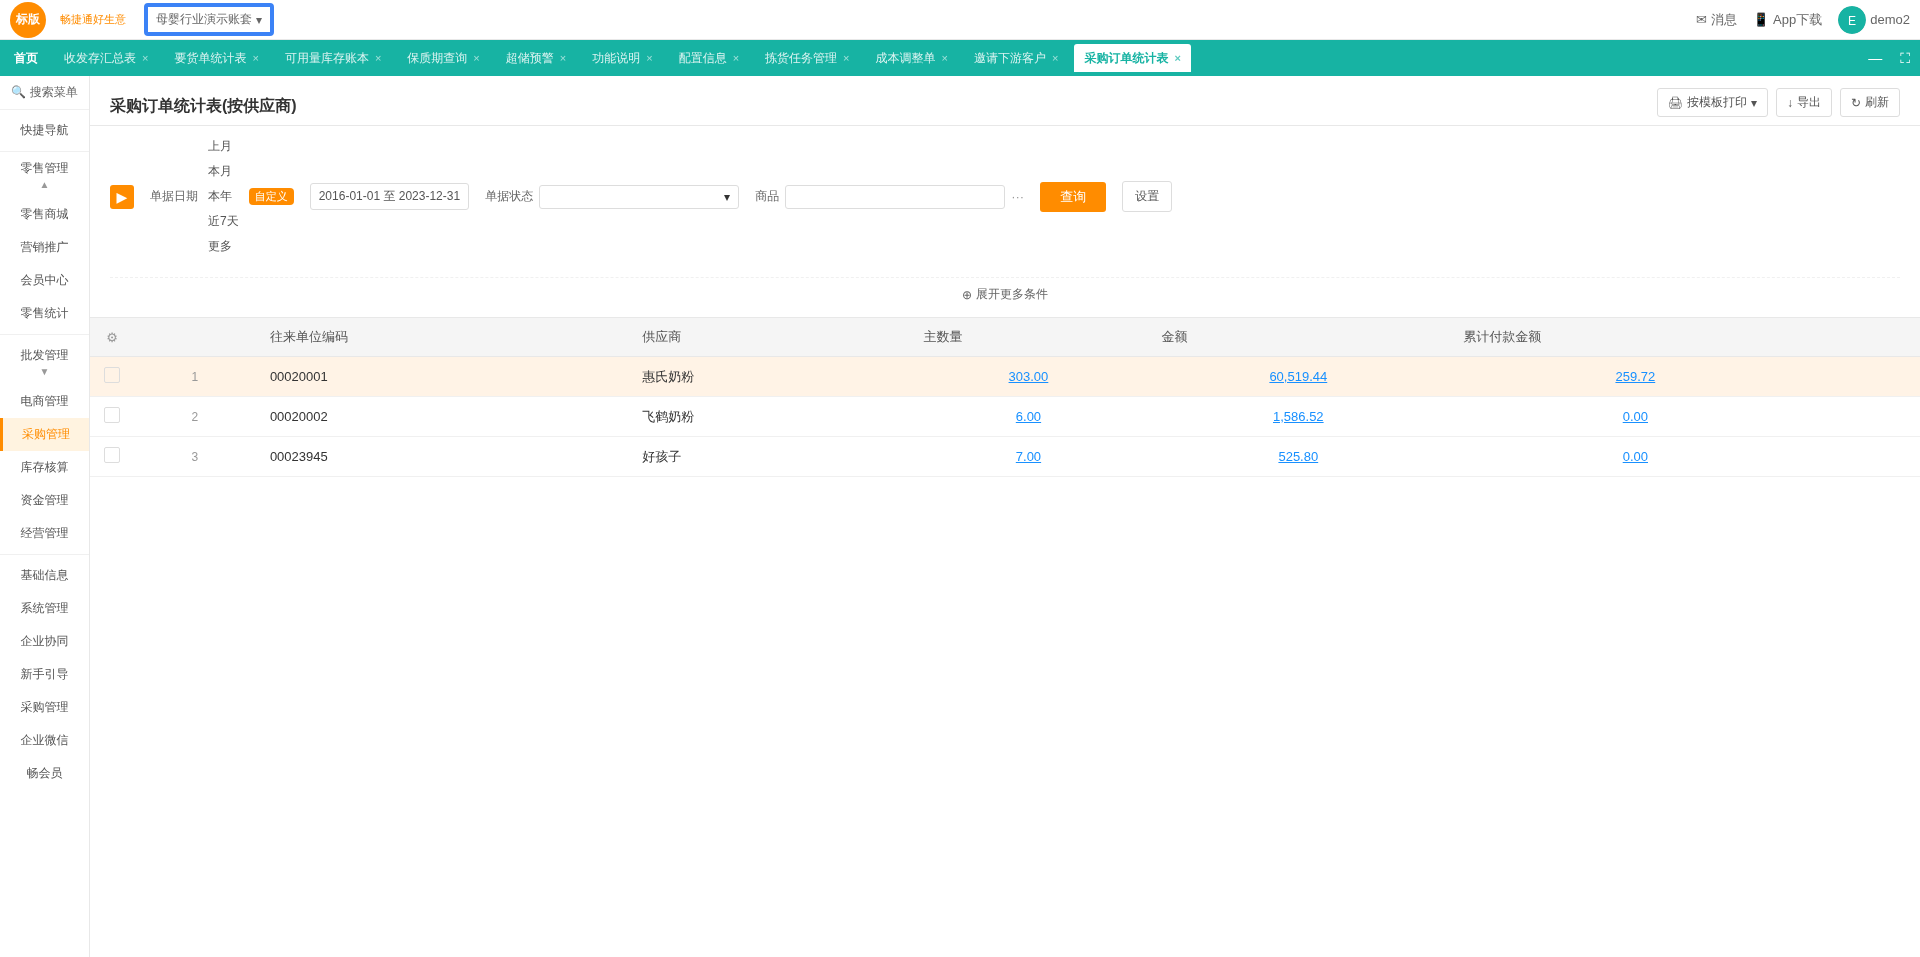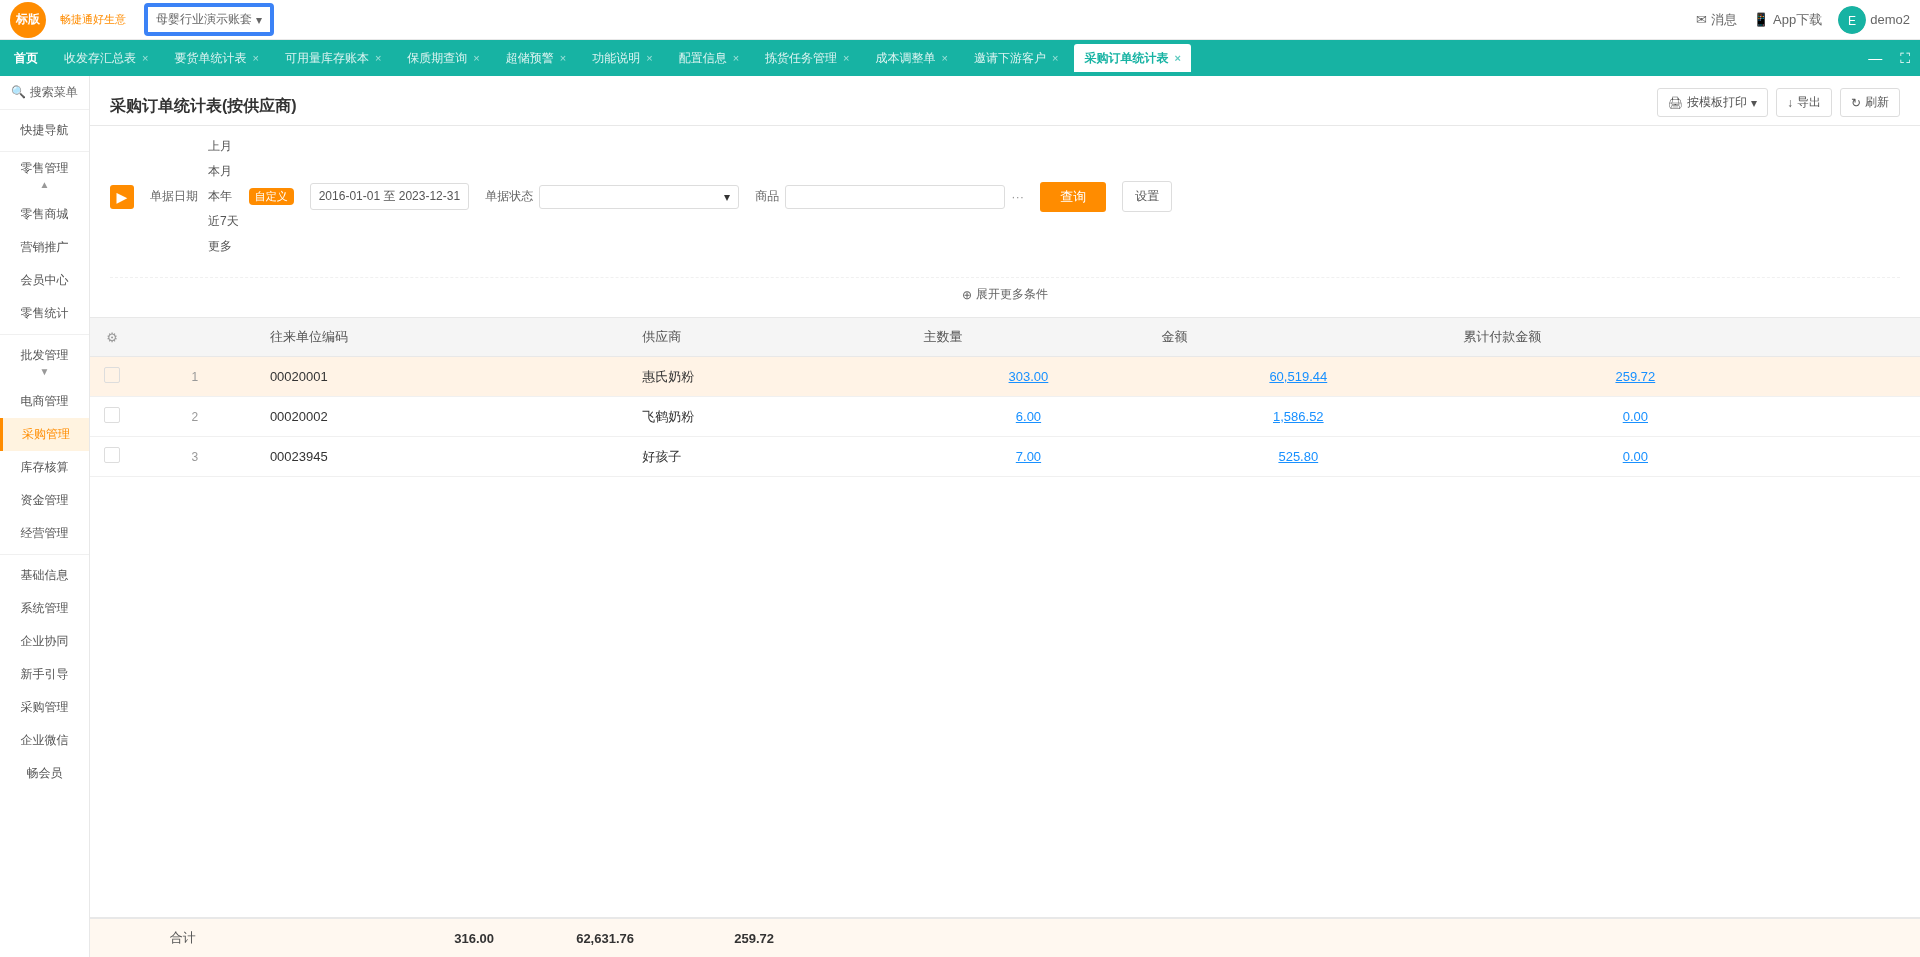--- a/index.html
+++ b/index.html
@@ -356,23 +356,14 @@
       <td>好孩子</td>
       <td class="link center">7.00</td>
       <td class="link center">525.80</td>
       <td class="link center">0.00</td>
       <td></td>
     </tr>
           </tbody>
       </table>
     </div>
 
-    <div class="table-footer">
-      <div class="footer-label">
-        <span style="display:inline-block; width:32px;"></span>
-        <span>合计</span>
-      </div>
-      <div class="footer-val" style="min-width:120px; text-align:right;">316.00</div>
-      <div class="footer-val" style="min-width:140px; text-align:right;">62,631.76</div>
-      <div class="footer-val" style="min-width:140px; text-align:right;">259.72</div>
-    </div>
   </div>
 </div>
 
 </body></html>

